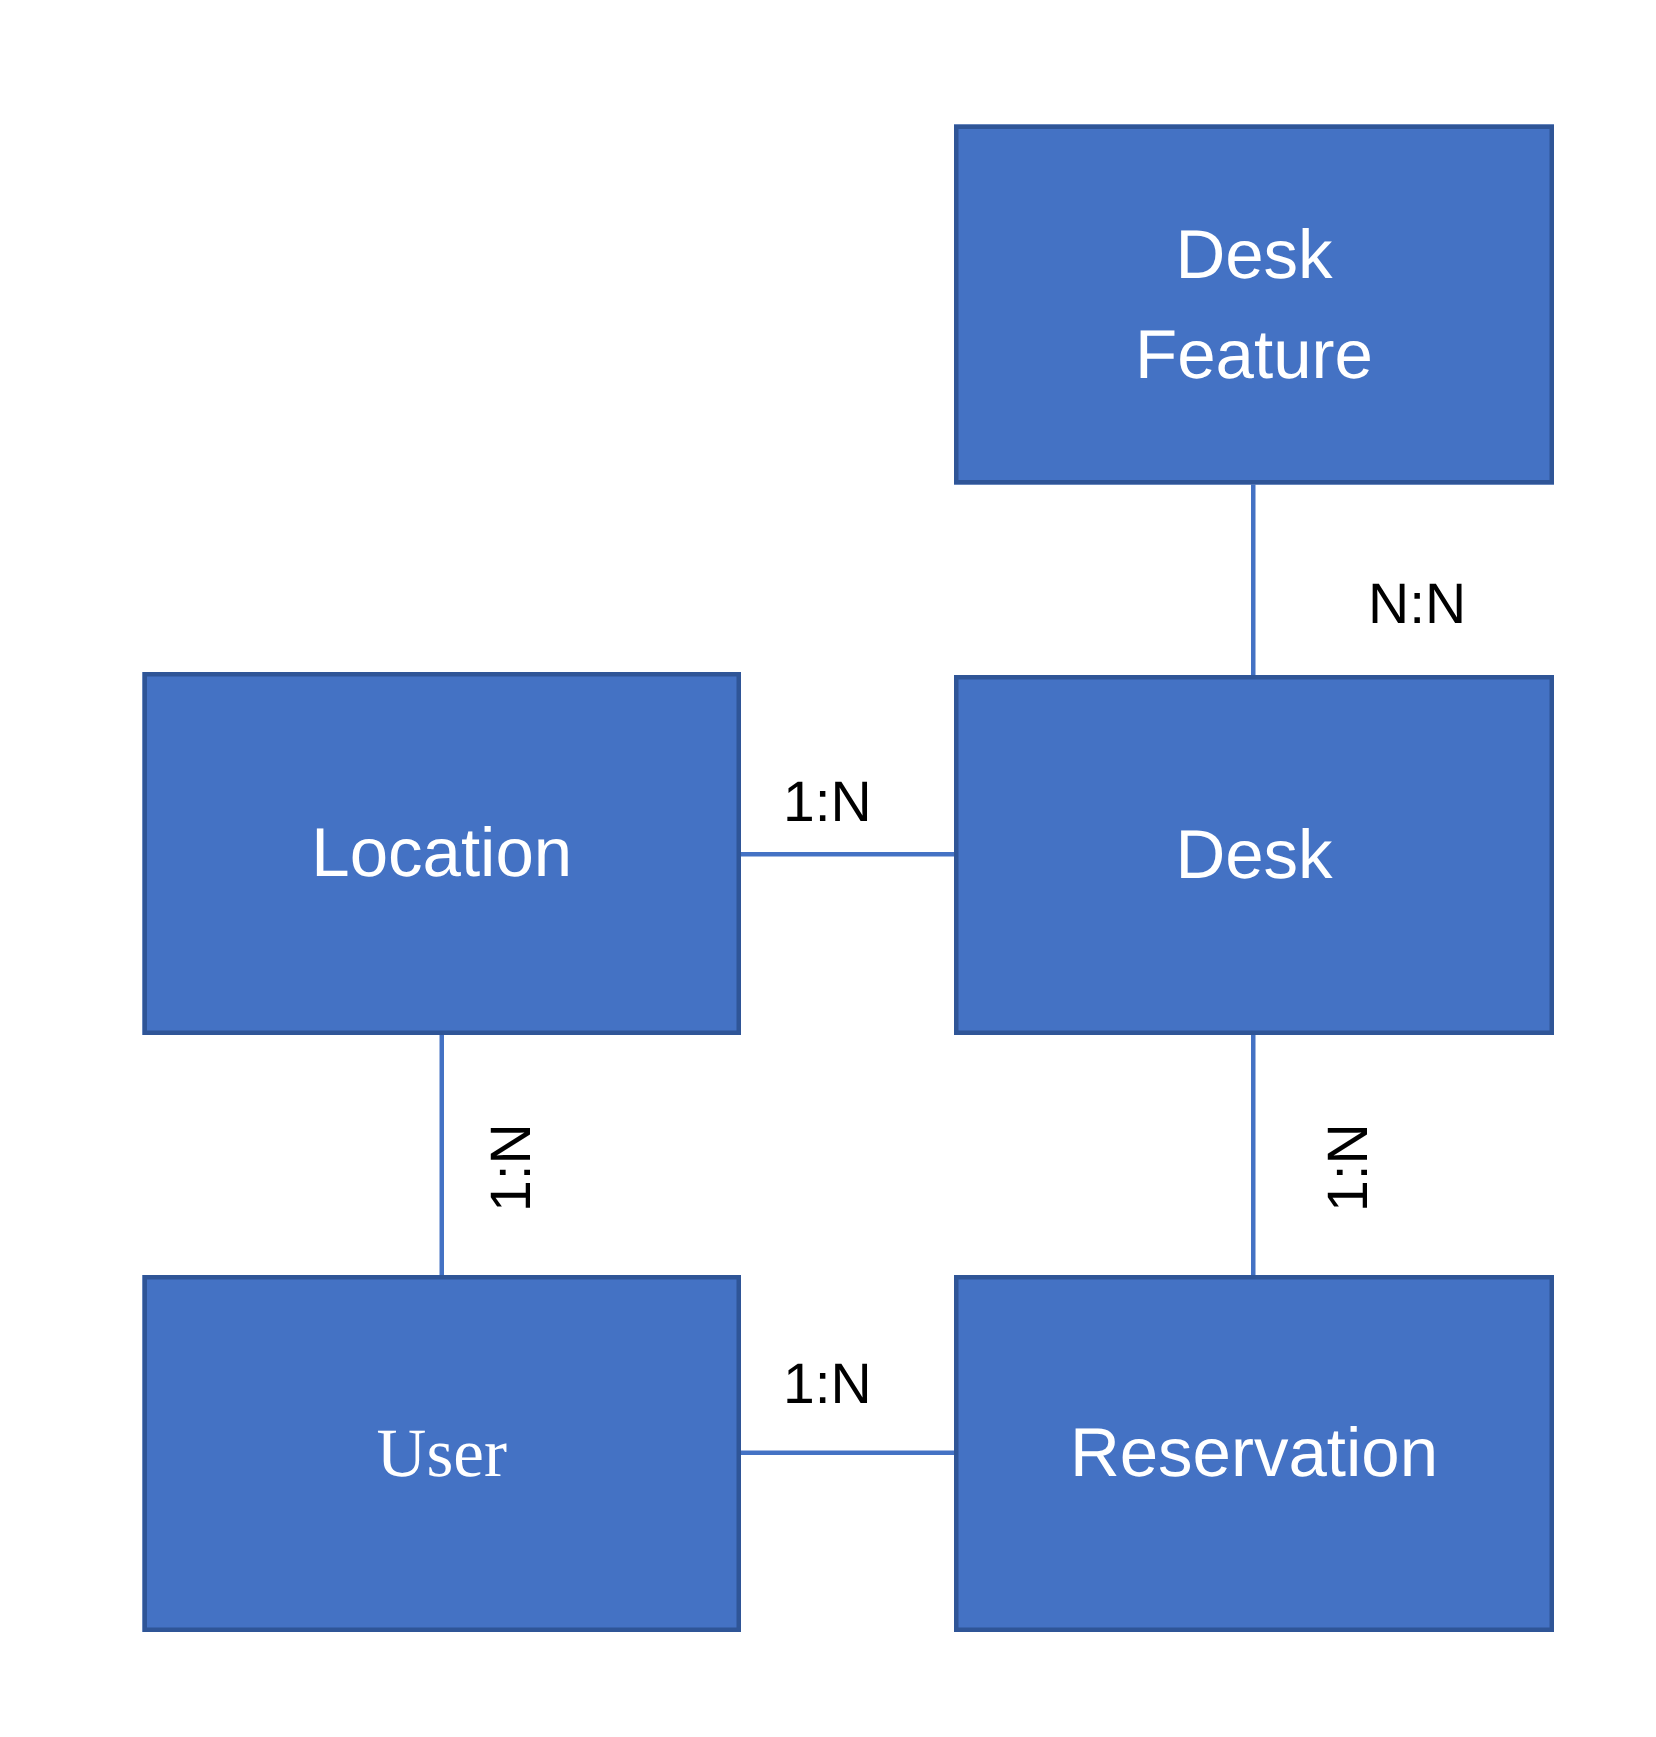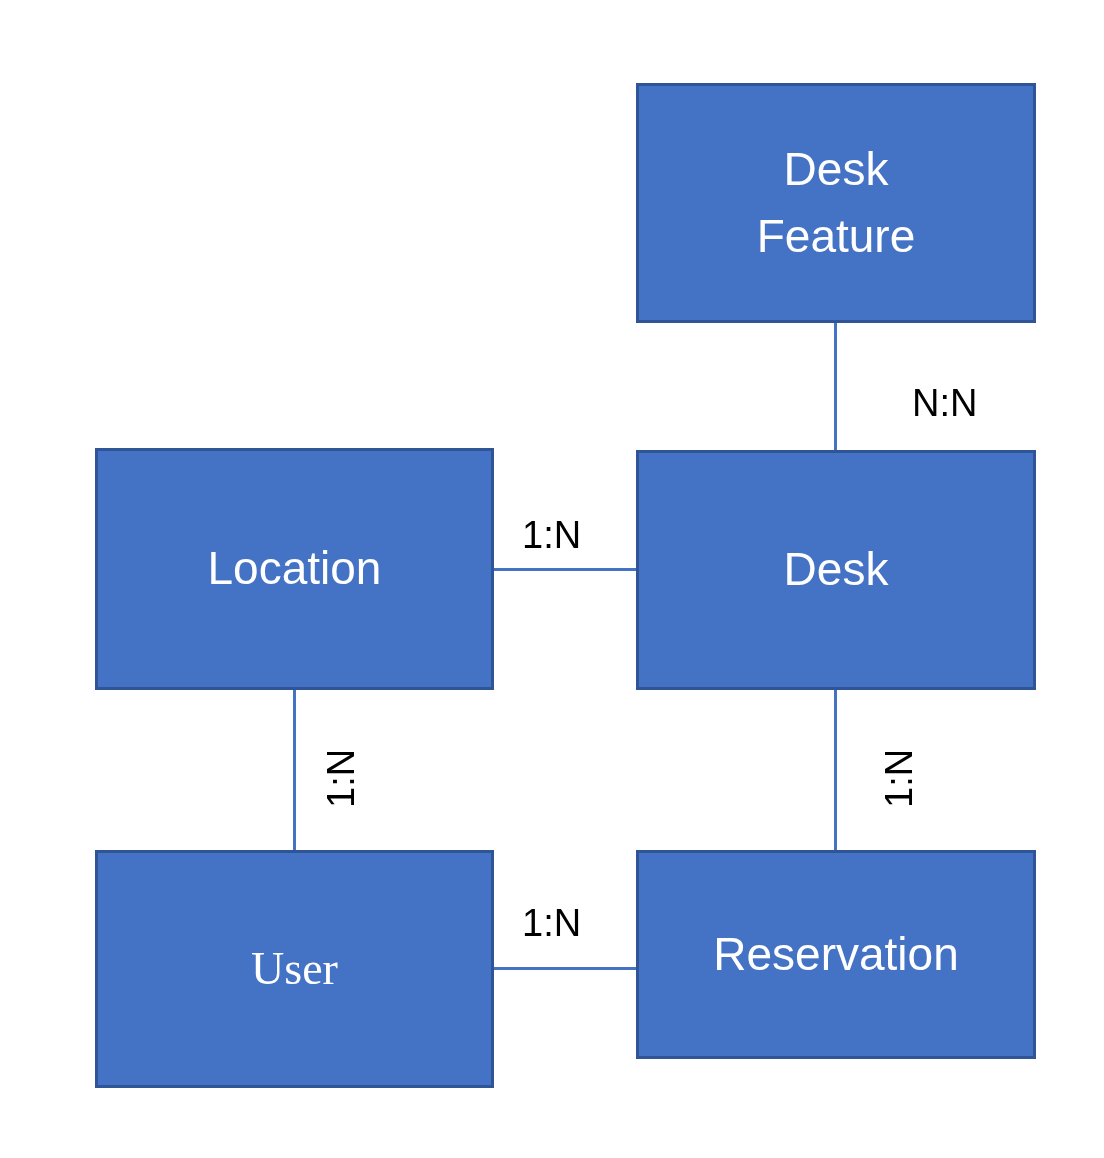--- a/index.html
+++ b/index.html
@@ -51,21 +51,21 @@
   .rel-label.vertical {
     transform: rotate(-90deg);
     transform-origin: left top;
   }
 
   
   #box-desk-feature { left: 636px; top: 83px;  width: 400px; height: 240px; }
   #box-location     { left: 95px;  top: 448px; width: 399px; height: 242px; }
   #box-desk         { left: 636px; top: 450px; width: 400px; height: 240px; }
   #box-user         { left: 95px;  top: 850px; width: 399px; height: 238px; font-family: Liberation Serif, serif; }
-  #box-reservation  { left: 636px; top: 850px; width: 400px; height: 209px; }
+  #box-reservation  { left: 636px; top: 850px; width: 400px; height: 238px; }
 
   
   #conn-deskfeature-desk { left: 834px; top: 323px; width: 3px;  height: 127px; }
   #conn-location-desk    { left: 494px; top: 568px; width: 142px; height: 3px; }
   #conn-location-user    { left: 293px; top: 690px; width: 3px;  height: 160px; }
   #conn-desk-reservation { left: 834px; top: 690px; width: 3px;  height: 160px; }
   #conn-user-reservation { left: 494px; top: 967px; width: 142px; height: 3px; }
 
   
   #label-deskfeature-desk { left: 876px; top: 384px; margin-left: 36px; }

